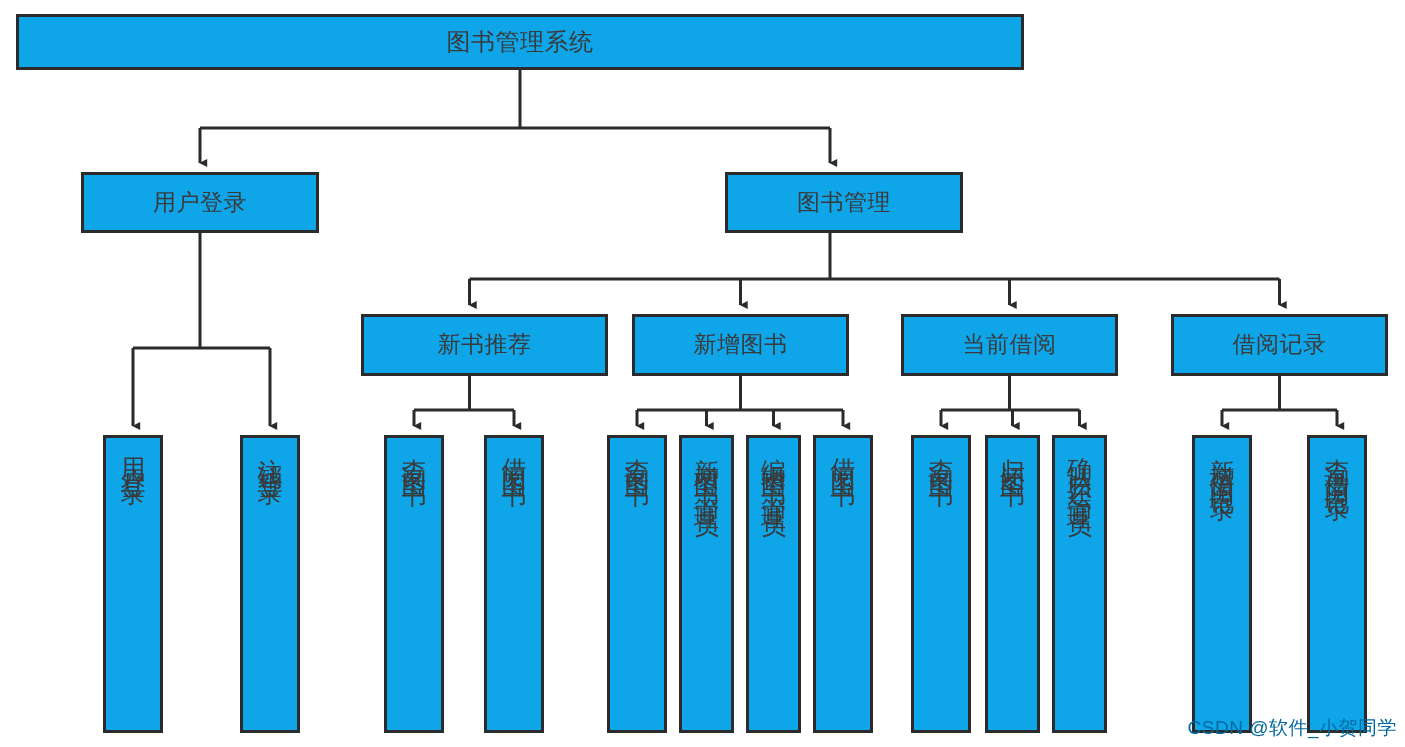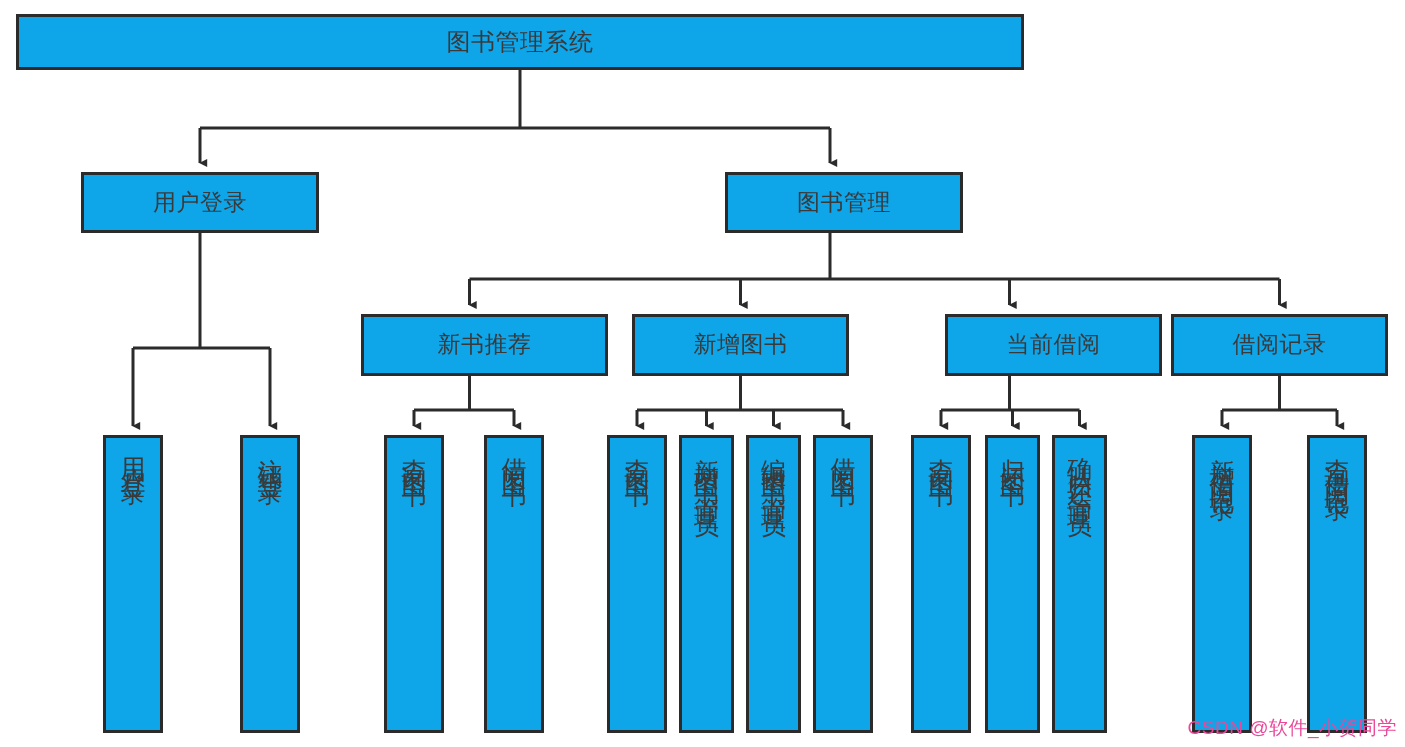--- a/index.html
+++ b/index.html
@@ -65,21 +65,21 @@
     line-height: 1.0;
     letter-spacing: 8px;
     white-space: nowrap;
     height: auto;
   }
   .watermark {
     position: absolute;
     right: 8px;
     bottom: 6px;
     font-size: 19px;
-    color: #ec4899;
+    color: #0369a1;
     letter-spacing: 0.5px;
     z-index: 5;
     white-space: nowrap;
   }
 </style>
 </head>
 <body>
 
 <div id="canvas">
 
@@ -129,21 +129,21 @@
   <div class="node horiz" style="left: 711px; top: 172px; width: 238px; height: 61px; margin-left: 14px;">
     <span class="node-label">图书管理</span>
   </div>
 
   <div class="node horiz" style="left: 361px; top: 314px; width: 247px; height: 62px;">
     <span class="node-label">新书推荐</span>
   </div>
   <div class="node horiz" style="left: 632px; top: 314px; width: 217px; height: 62px;">
     <span class="node-label">新增图书</span>
   </div>
-  <div class="node horiz" style="left: 945px; top: 314px; width: 217px; height: 62px;">
+  <div class="node horiz" style="left: 901px; top: 314px; width: 217px; height: 62px;">
     <span class="node-label">当前借阅</span>
   </div>
   <div class="node horiz" style="left: 1171px; top: 314px; width: 217px; height: 62px;">
     <span class="node-label">借阅记录</span>
   </div>
 
   <div class="node leaf" style="left: 103px; top: 435px; width: 60px; height: 298px;">
     <span class="node-label">用户登录</span>
   </div>
   <div class="node leaf" style="left: 240px; top: 435px; width: 60px; height: 298px;">

